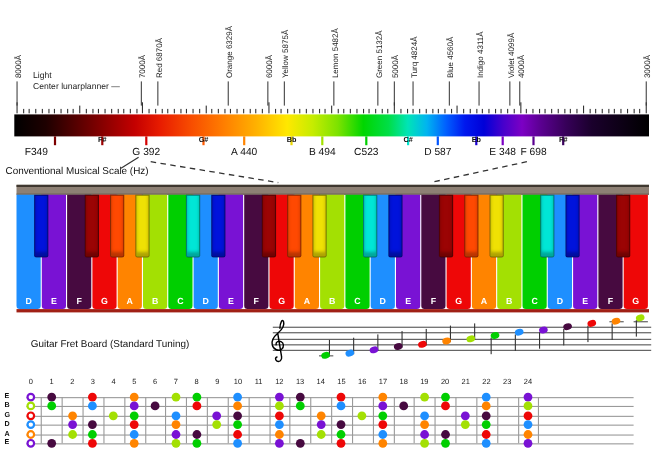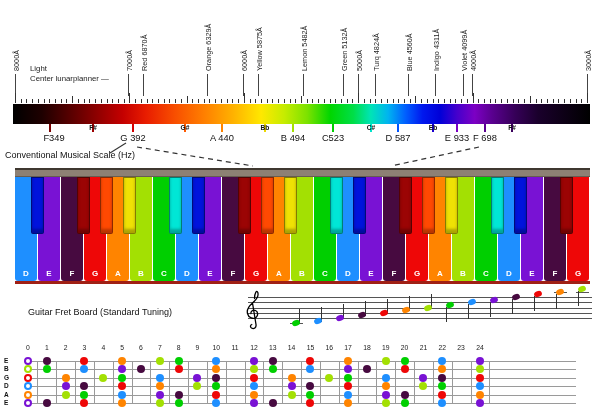--- a/index.html
+++ b/index.html
@@ -192,21 +192,21 @@
       <div class="ruler-tick" style="left: 569.84px; top: 99px; height: 4px;"></div>
       <div class="ruler-tick" style="left: 575.56px; top: 99px; height: 4px;"></div>
       <div class="ruler-tick" style="left: 581.28px; top: 99px; height: 4px;"></div>
       <div class="ruler-tick" style="left: 587px; top: 93px; height: 10px;"></div>
     </div>
 
   <div id="bar" class="abs" style="background: linear-gradient(90deg, rgb(0, 0, 0) 0%, rgb(30, 0, 0) 5%, rgb(112, 0, 0) 12%, rgb(196, 0, 0) 19%, rgb(232, 28, 0) 23%, rgb(248, 78, 0) 28%, rgb(255, 126, 0) 33%, rgb(255, 176, 0) 38%, rgb(255, 232, 0) 43%, rgb(198, 236, 0) 47%, rgb(124, 226, 0) 51%, rgb(0, 214, 0) 55%, rgb(0, 222, 72) 59%, rgb(0, 228, 182) 62%, rgb(0, 180, 240) 65%, rgb(0, 96, 255) 68%, rgb(0, 24, 238) 71%, rgb(0, 0, 216) 74%, rgb(70, 0, 204) 77%, rgb(124, 0, 196) 80%, rgb(90, 0, 144) 83%, rgb(54, 0, 88) 87%, rgb(26, 0, 44) 91%, rgb(0, 0, 0) 100%);"></div>
 
   <div id="spnotes" class="layer">
       <div class="sp-tick" style="left: 49px; background: rgb(124, 0, 0);"></div>
-      <div class="sp-note" style="left: 32px;">F349</div>
+      <div class="sp-note" style="left: 11px;">F349</div>
       <div class="sp-tick" style="left: 92px; background: rgb(156, 0, 0);"></div>
       <div class="sp-note-sm" style="left: 84px;">F#</div>
       <div class="sp-tick" style="left: 132px; background: rgb(212, 0, 0);"></div>
       <div class="sp-note" style="left: 111px;">G 392</div>
       <div class="sp-tick" style="left: 184px; background: rgb(255, 90, 0);"></div>
       <div class="sp-note-sm" style="left: 176px;">G#</div>
       <div class="sp-tick" style="left: 221px; background: rgb(255, 132, 0);"></div>
       <div class="sp-note" style="left: 200px;">A 440</div>
       <div class="sp-tick" style="left: 264px; background: rgb(236, 216, 0);"></div>
       <div class="sp-note-sm" style="left: 256px;">Bb</div>
@@ -214,21 +214,21 @@
       <div class="sp-note" style="left: 271px;">B 494</div>
       <div class="sp-tick" style="left: 332px; background: rgb(0, 206, 0);"></div>
       <div class="sp-note" style="left: 311px;">C523</div>
       <div class="sp-tick" style="left: 370px; background: rgb(0, 228, 204);"></div>
       <div class="sp-note-sm" style="left: 362px;">C#</div>
       <div class="sp-tick" style="left: 397px; background: rgb(0, 85, 255);"></div>
       <div class="sp-note" style="left: 376px;">D 587</div>
       <div class="sp-tick" style="left: 432px; background: rgb(27, 0, 207);"></div>
       <div class="sp-note-sm" style="left: 424px;">Eb</div>
       <div class="sp-tick" style="left: 456px; background: rgb(124, 0, 196);"></div>
-      <div class="sp-note" style="left: 435px;">E 933</div>
+      <div class="sp-note" style="left: 435px;">E 348</div>
       <div class="sp-tick" style="left: 484px; background: rgb(90, 0, 144);"></div>
       <div class="sp-note" style="left: 463px;">F 698</div>
       <div class="sp-tick" style="left: 511px; background: rgb(58, 0, 92);"></div>
       <div class="sp-note-sm" style="left: 503px;">F#</div>
     </div>
 
   <div class="scale-label">Conventional Musical Scale (Hz)</div>
 
   <svg class="overlay" width="600" height="413">
     <line x1="110" y1="153" x2="126" y2="143" stroke="#333" stroke-width="1.1"></line>

